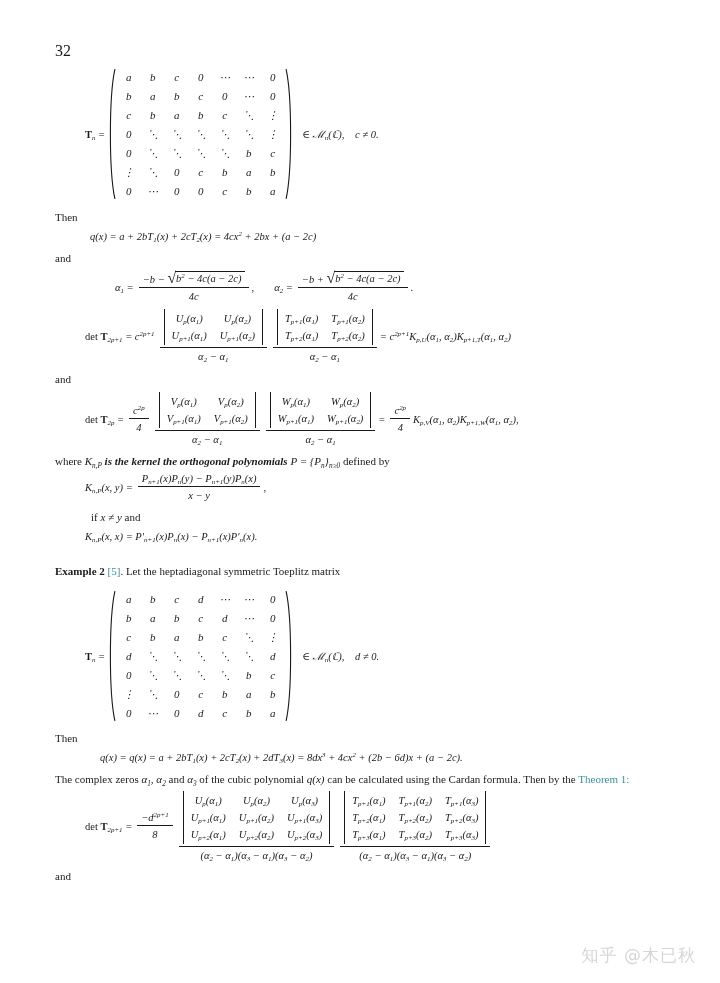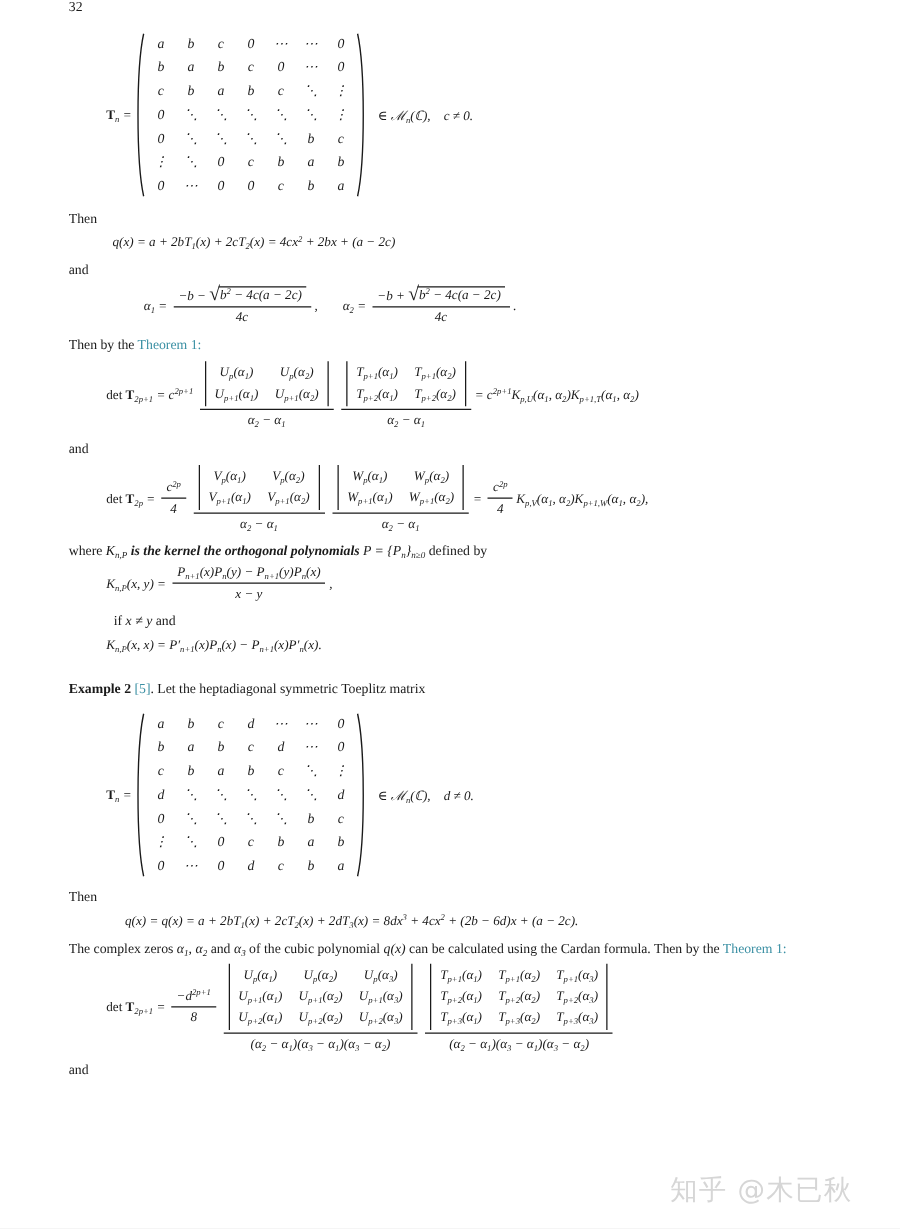--- a/index.html
+++ b/index.html
@@ -1,20 +1,20 @@
 <!DOCTYPE html>
 <html><head>
 <meta charset="utf-8">
 <style>
   html,body{margin:0;padding:0;background:#e8e8e8;}
   .page{position:relative;width:720px;height:983px;background:#ffffff;margin:0 auto;
         font-family:"Liberation Serif","DejaVu Serif",serif;color:#1a1a1a;overflow:hidden;}
   .content{padding:0 55px;}
   
-  .hdr{position:relative;font-size:11px;height:13px;}
+  .hdr{position:relative;margin-top:42px;font-size:16px;height:13px;}
   .pagenum{position:absolute;left:0;top:0;}
   .jhead{display:block;text-align:center;font-style:italic;}
   
   .text{font-size:11px;line-height:14px;margin:0;}
   .para{text-align:justify;}
   .bold{font-weight:bold;}
   .it{font-style:italic;font-weight:bold;}
   .link{color:#3a8fa3;}
   
   .eq{font-size:10.5px;display:flex;align-items:center;white-space:nowrap;}
@@ -39,21 +39,21 @@
   
   .frac{display:inline-flex;flex-direction:column;align-items:stretch;text-align:center;
         margin:0 3px;font-style:italic;}
   .frac .num{padding:0 4px 2px;}
   .frac .den{border-top:0.9px solid #1a1a1a;padding:2px 4px 0;line-height:13px;}
   
   .sqrt{display:inline-flex;align-items:flex-start;}
   .rsign{font-style:normal;font-size:1.5em;line-height:0.85;}
   .rinner{border-top:0.9px solid #1a1a1a;padding:1px 3px 0 1px;margin-left:-1px;}
   
-  .wmark{position:absolute;right:38px;bottom:16px;font-size:22px;letter-spacing:1px;
+  .wmark{position:absolute;right:24px;bottom:16px;font-size:17px;letter-spacing:1px;
          color:#d6d6d6;font-family:"DejaVu Sans",sans-serif;}
 </style>
 </head>
 <body>
 
 <div class="page">
  <div class="content">
 
   <div class="hdr">
     <span class="pagenum">32</span>
@@ -145,21 +145,20 @@
     <span class="frac">
       <span class="num"><span class="math"><span>−b + </span></span><span class="sqrt">
               <span class="rsign">√</span>
               <span class="rinner math"><span>b</span><sup>2</sup><span> − 4c(a − 2c)</span></span>
             </span></span>
       <span class="den math"><span>4c</span></span>
     </span>
     <span class="math"><span>.</span></span>
   </div>
 
-  <p class="text" style="margin-top:8px;"><span>Then by the </span><span class="link">Theorem 1:</span></p>
 
   <div class="eq" style="margin-top:6px;margin-left:30px;">
     <span class="math"><span class="mr">det </span><span class="mb">T</span><sub>2p+1</sub><span> = c</span><sup>2p+1</sup></span>
     <span class="frac">
       <span class="num"><span class="det" style="grid-template-columns: repeat(2, auto);">
               <span class="mcell"><span>U</span><sub>p</sub><span>(α</span><sub>1</sub><span>)</span></span>
               <span class="mcell"><span>U</span><sub>p</sub><span>(α</span><sub>2</sub><span>)</span></span>
               <span class="mcell"><span>U</span><sub>p+1</sub><span>(α</span><sub>1</sub><span>)</span></span>
               <span class="mcell"><span>U</span><sub>p+1</sub><span>(α</span><sub>2</sub><span>)</span></span>
             </span></span>

